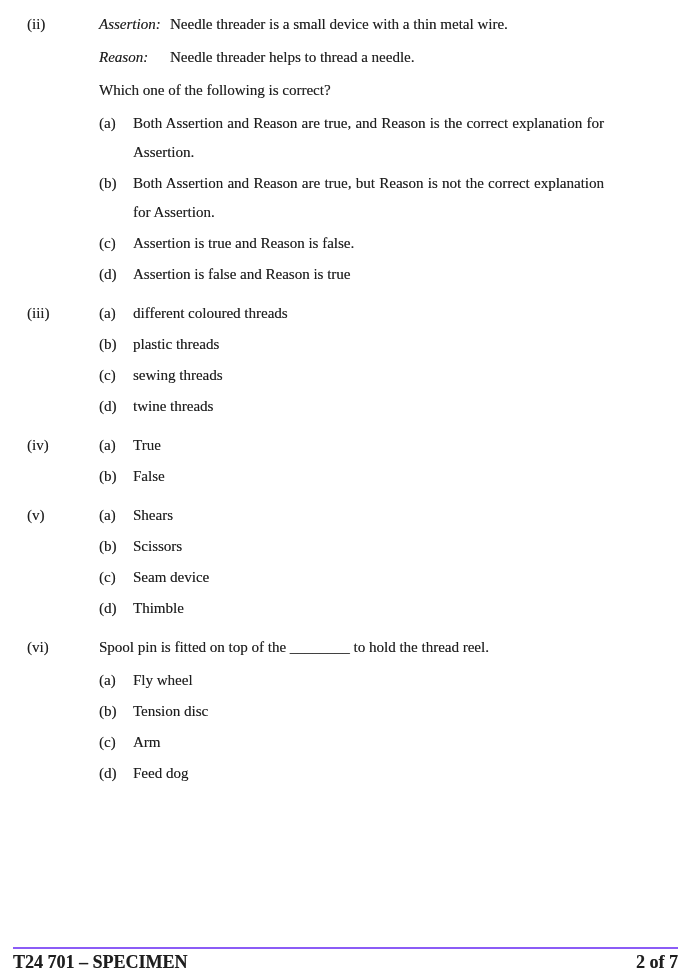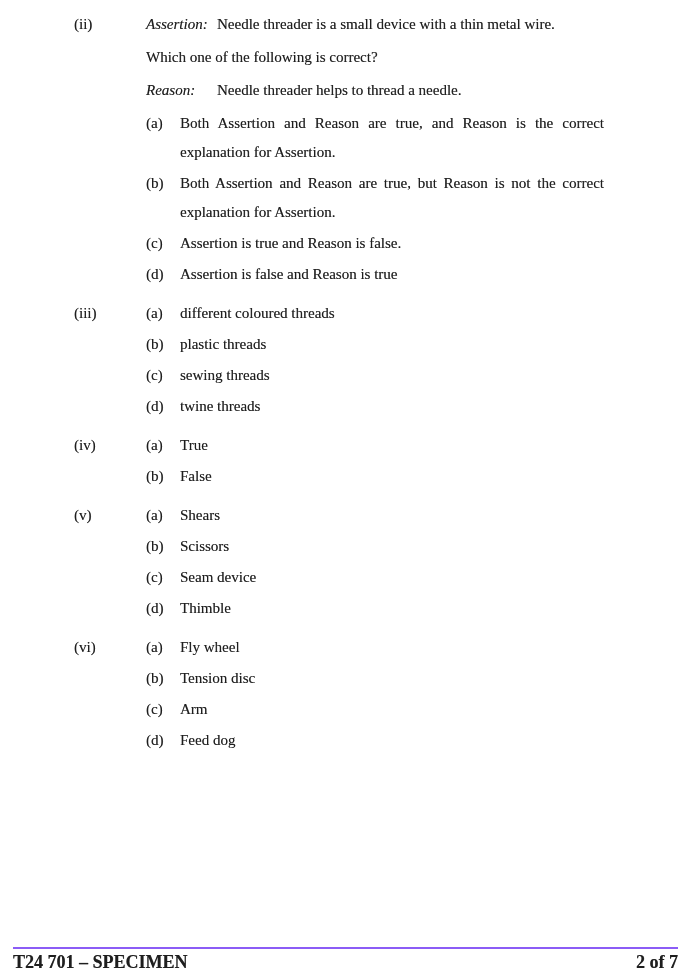--- a/index.html
+++ b/index.html
@@ -12,21 +12,20 @@
     background: #ffffff;
     position: relative;
     overflow: hidden;
     font-family: "Liberation Serif", "DejaVu Serif", serif;
     font-size: 15px;
     color: #1e1e1e;
     text-shadow: 0.2px 0.2px 0.5px rgba(45,45,45,0.55);
   }
   .content {
     padding: 8px 96px 0 27px; 
-    margin-left: 47px;
   }
   .question {
     display: flex;
     align-items: flex-start;
     margin-top: 8px;
   }
   .question:first-child {
     margin-top: 0;
   }
   .qnum {
@@ -79,24 +78,24 @@
 <body>
 
 <div class="content">
 
   <div class="question">
     <div class="qnum">(ii)</div>
     <div class="qbody">
       <p class="qline">
         <span class="qlabel">Assertion:</span><span>Needle threader is a small device with a thin metal wire.</span>
       </p>
-      <p class="qline">Which one of the following is correct?</p>
       <p class="qline">
         <span class="qlabel">Reason:</span><span>Needle threader helps to thread a needle.</span>
       </p>
+      <p class="qline">Which one of the following is correct?</p>
       <div class="option">
         <span class="opt-letter">(a)</span>
         <span class="opt-text">Both Assertion and Reason are true, and Reason is the correct explanation for Assertion.</span>
       </div>
       <div class="option">
         <span class="opt-letter">(b)</span>
         <span class="opt-text">Both Assertion and Reason are true, but Reason is not the correct explanation for Assertion.</span>
       </div>
       <div class="option">
         <span class="opt-letter">(c)</span>
@@ -163,20 +162,21 @@
       <div class="option">
         <span class="opt-letter">(d)</span>
         <span class="opt-text">Thimble</span>
       </div>
     </div>
   </div>
 
   <div class="question">
     <div class="qnum">(vi)</div>
     <div class="qbody">
+      <p class="qline">Spool pin is fitted on top of the ________ to hold the thread reel.</p>
       <div class="option">
         <span class="opt-letter">(a)</span>
         <span class="opt-text">Fly wheel</span>
       </div>
       <div class="option">
         <span class="opt-letter">(b)</span>
         <span class="opt-text">Tension disc</span>
       </div>
       <div class="option">
         <span class="opt-letter">(c)</span>

